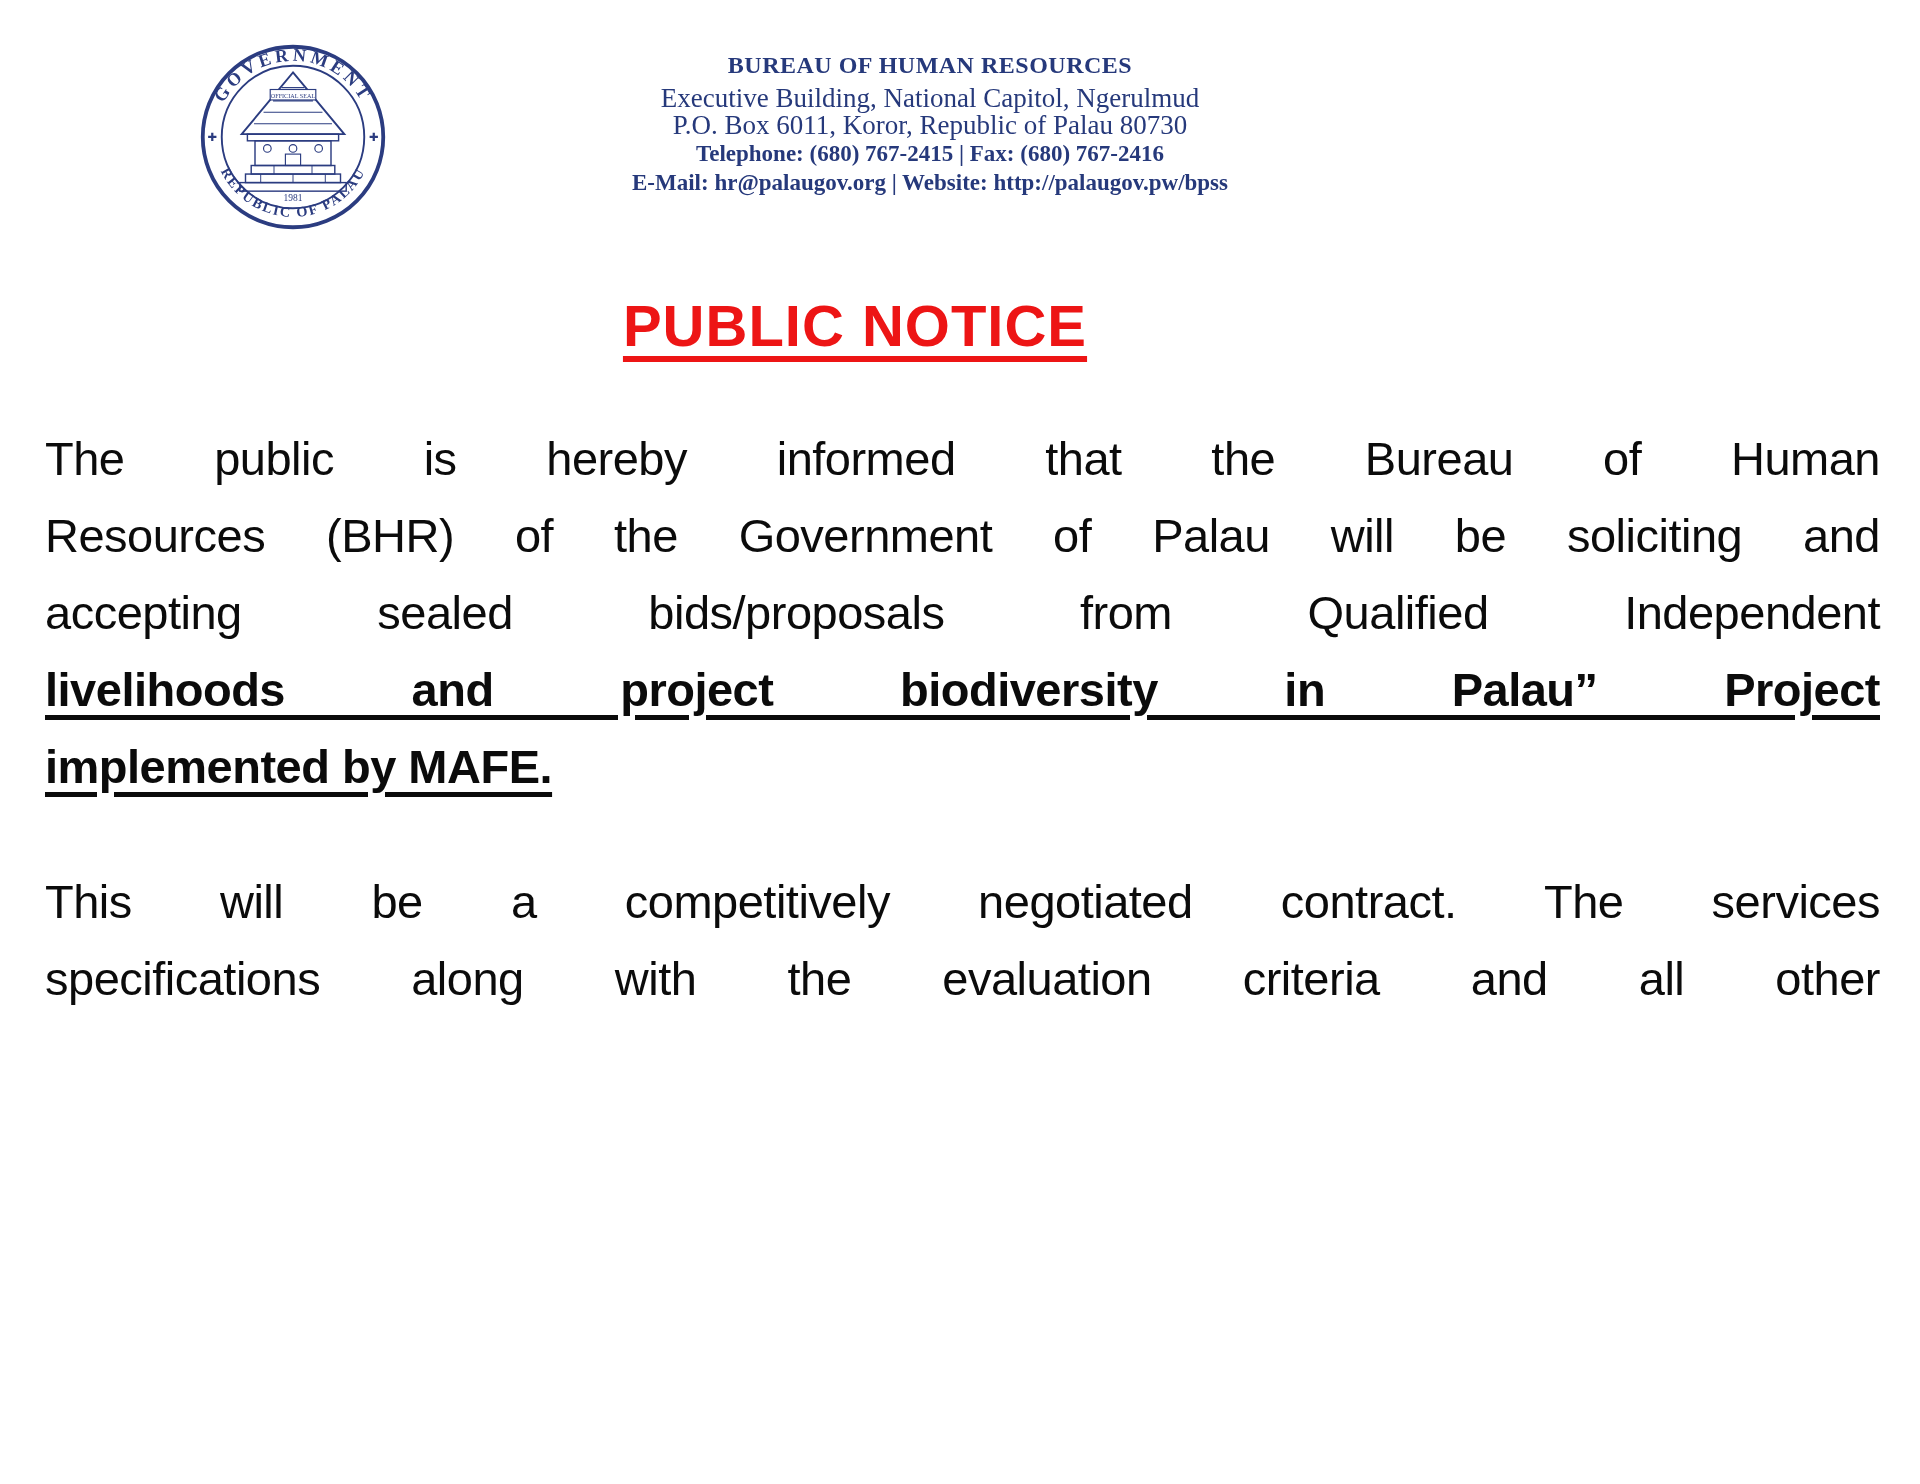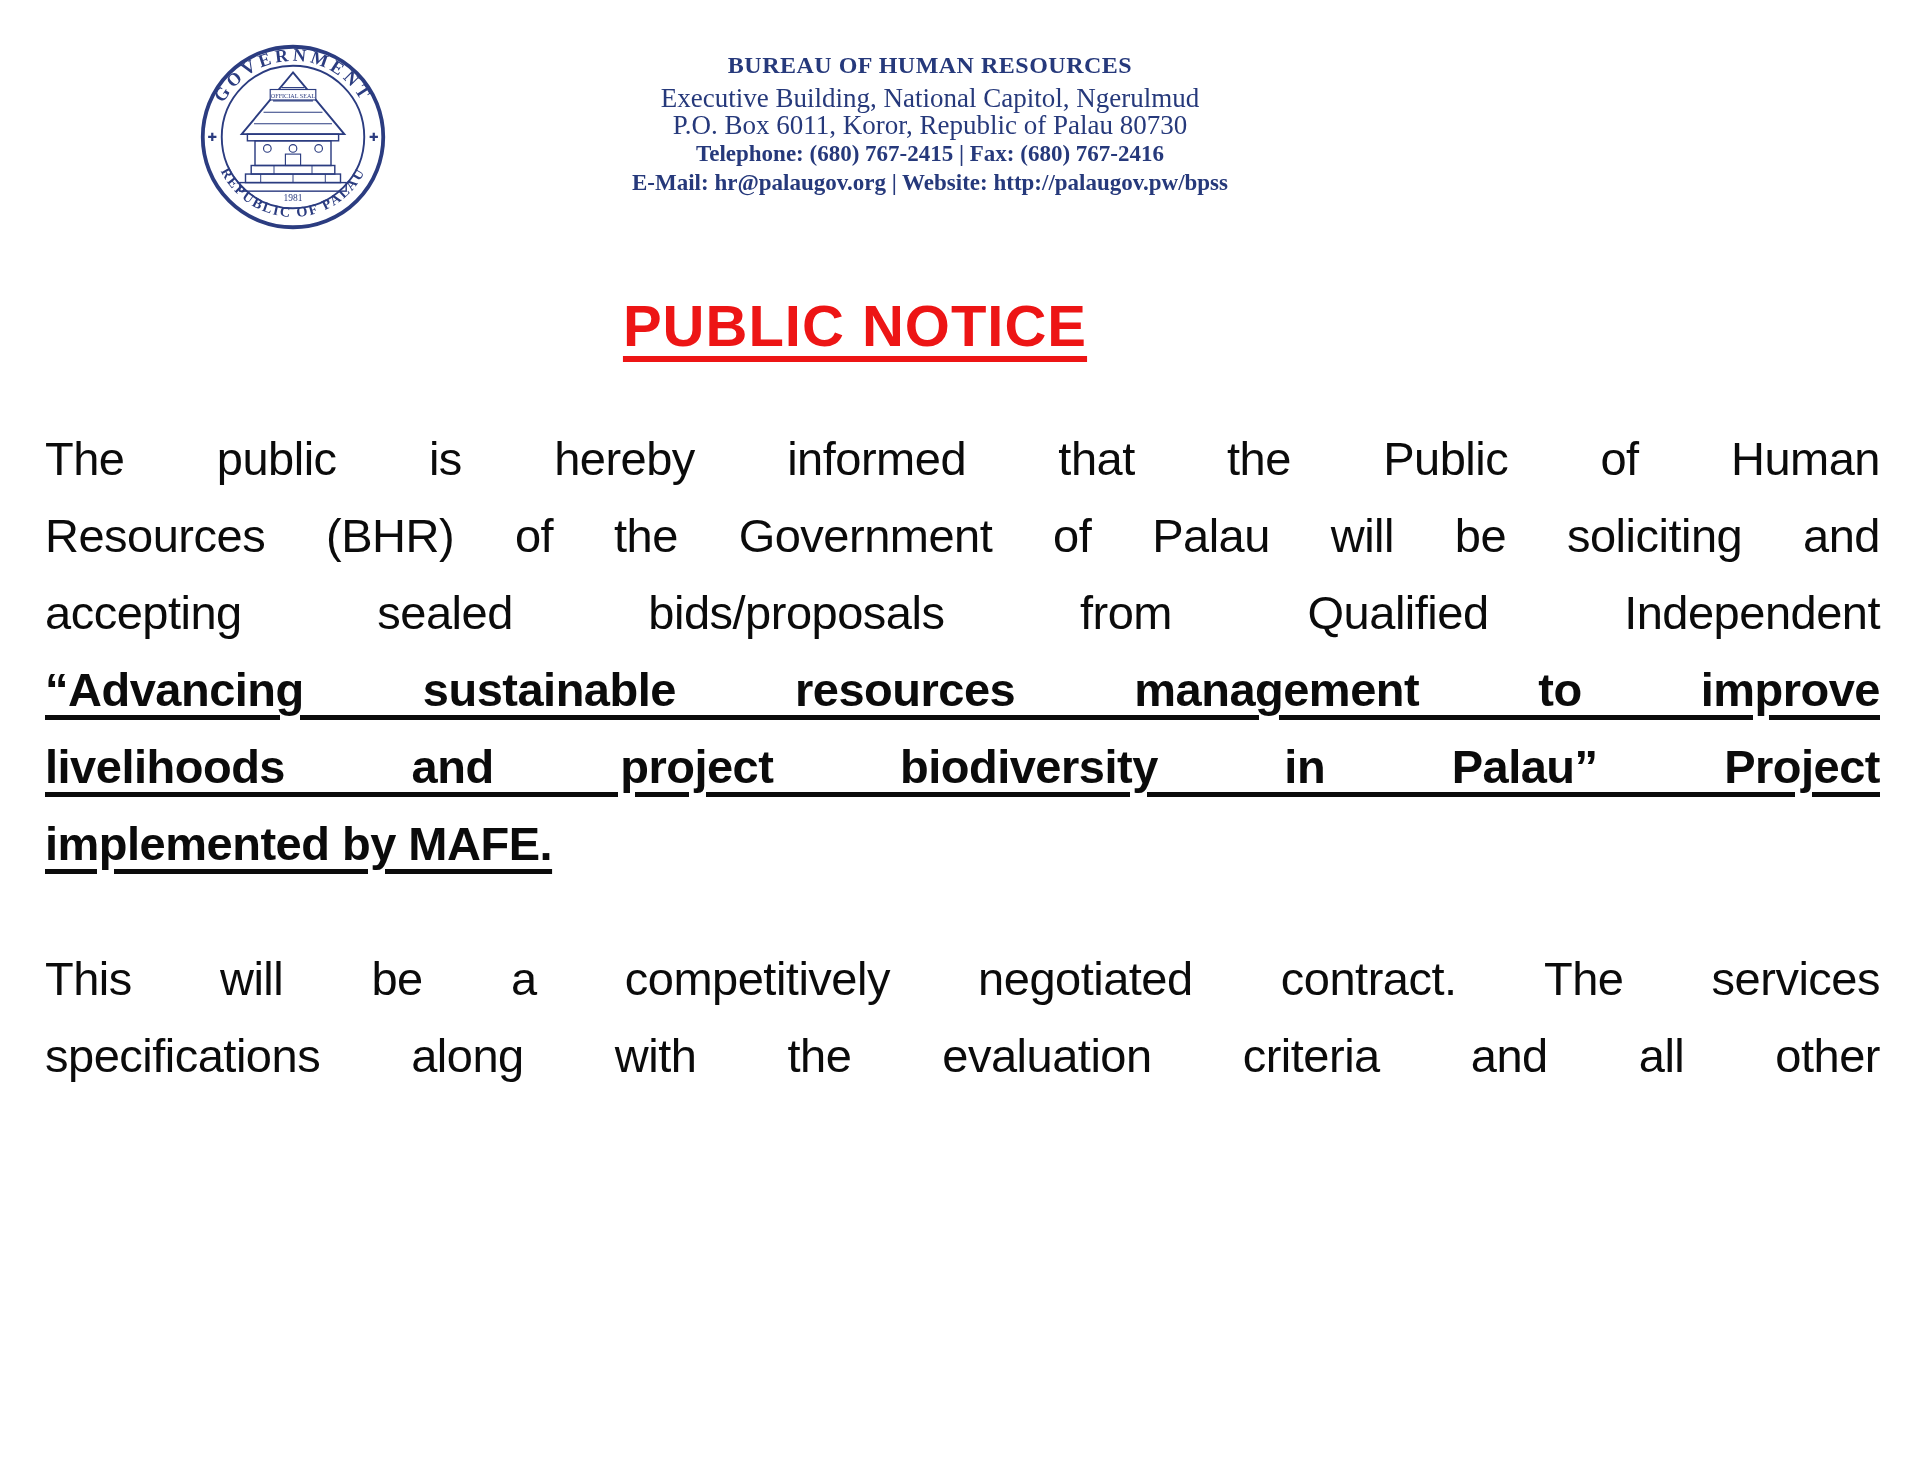--- a/index.html
+++ b/index.html
@@ -108,30 +108,27 @@
   <div class="bold-line">Telephone: (680) 767-2415 | Fax: (680) 767-2416</div>
   <div class="bold-line">E-Mail: hr@palaugov.org | Website: http://palaugov.pw/bpss</div>
 </div>
 
 <div class="notice-title">PUBLIC NOTICE</div>
 
 <div class="body-text">
 
   <div class="para">
     <div class="line">
-      <span>The public is hereby informed that the Public of Human</span>
+      <span>The public is hereby informed that the Bureau of Human</span>
     </div>
     <div class="line">
       <span>Resources (BHR) of the Government of Palau will be soliciting and</span>
     </div>
     <div class="line">
       <span>accepting sealed bids/proposals from Qualified Independent</span>
-    </div>
-    <div class="line">
-      <span class="em">“Advancing sustainable resources management to improve</span>
     </div>
     <div class="line">
       <span class="em">livelihoods and project biodiversity in Palau” Project</span>
     </div>
     <div class="line last">
       <span class="em">implemented by MAFE.</span>
     </div>
   </div>
 
   <div class="para">

